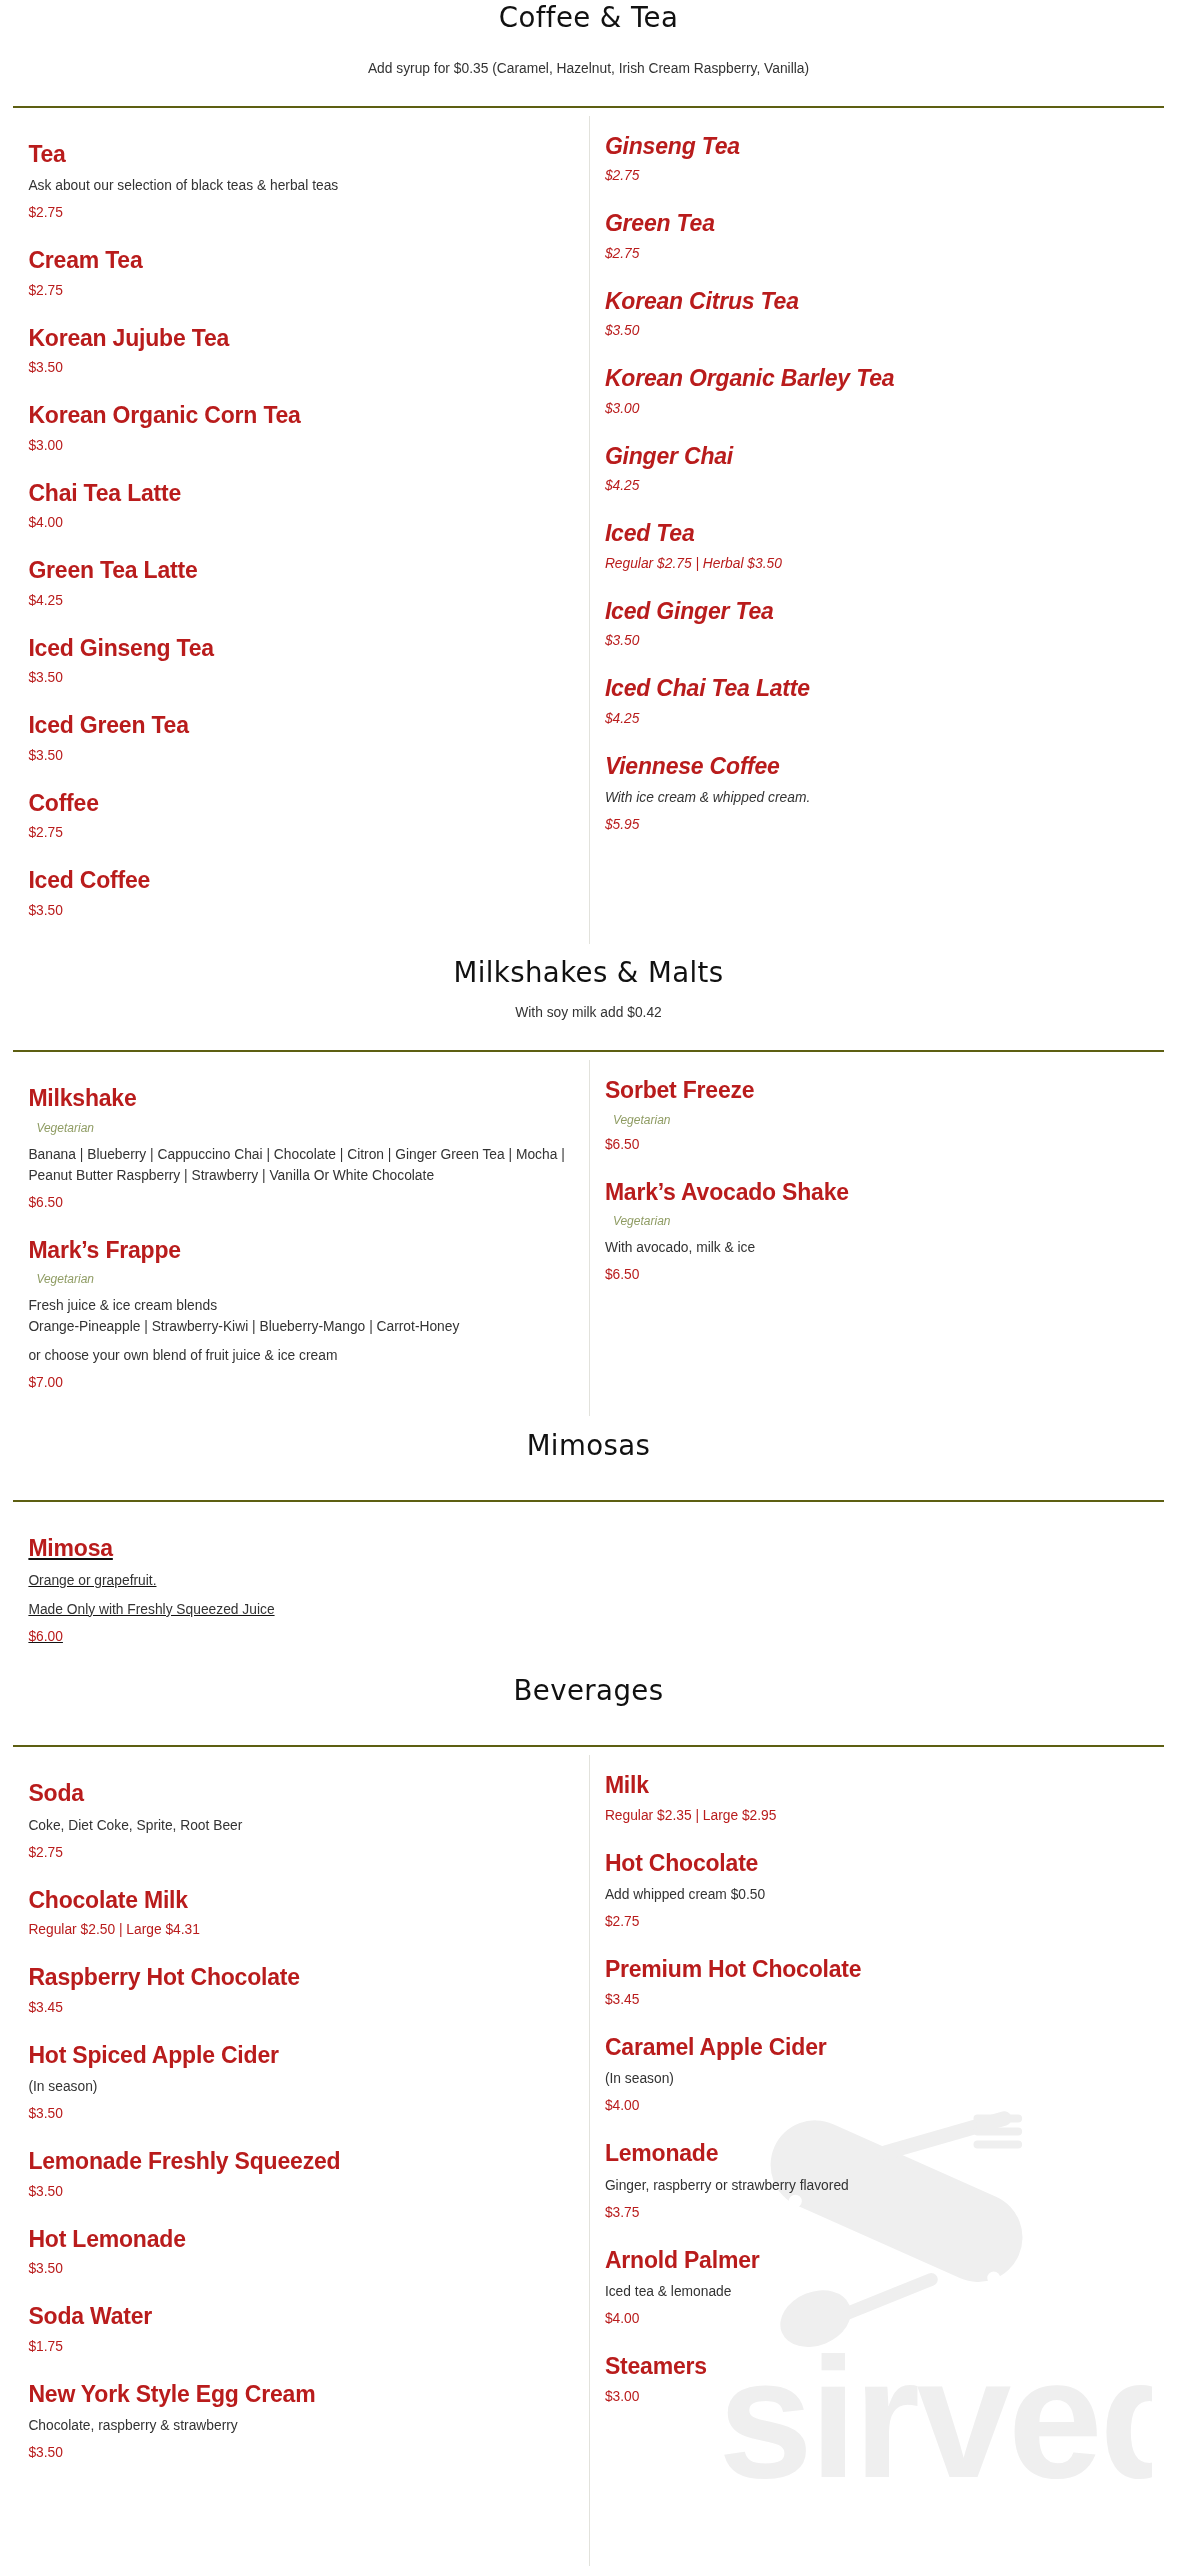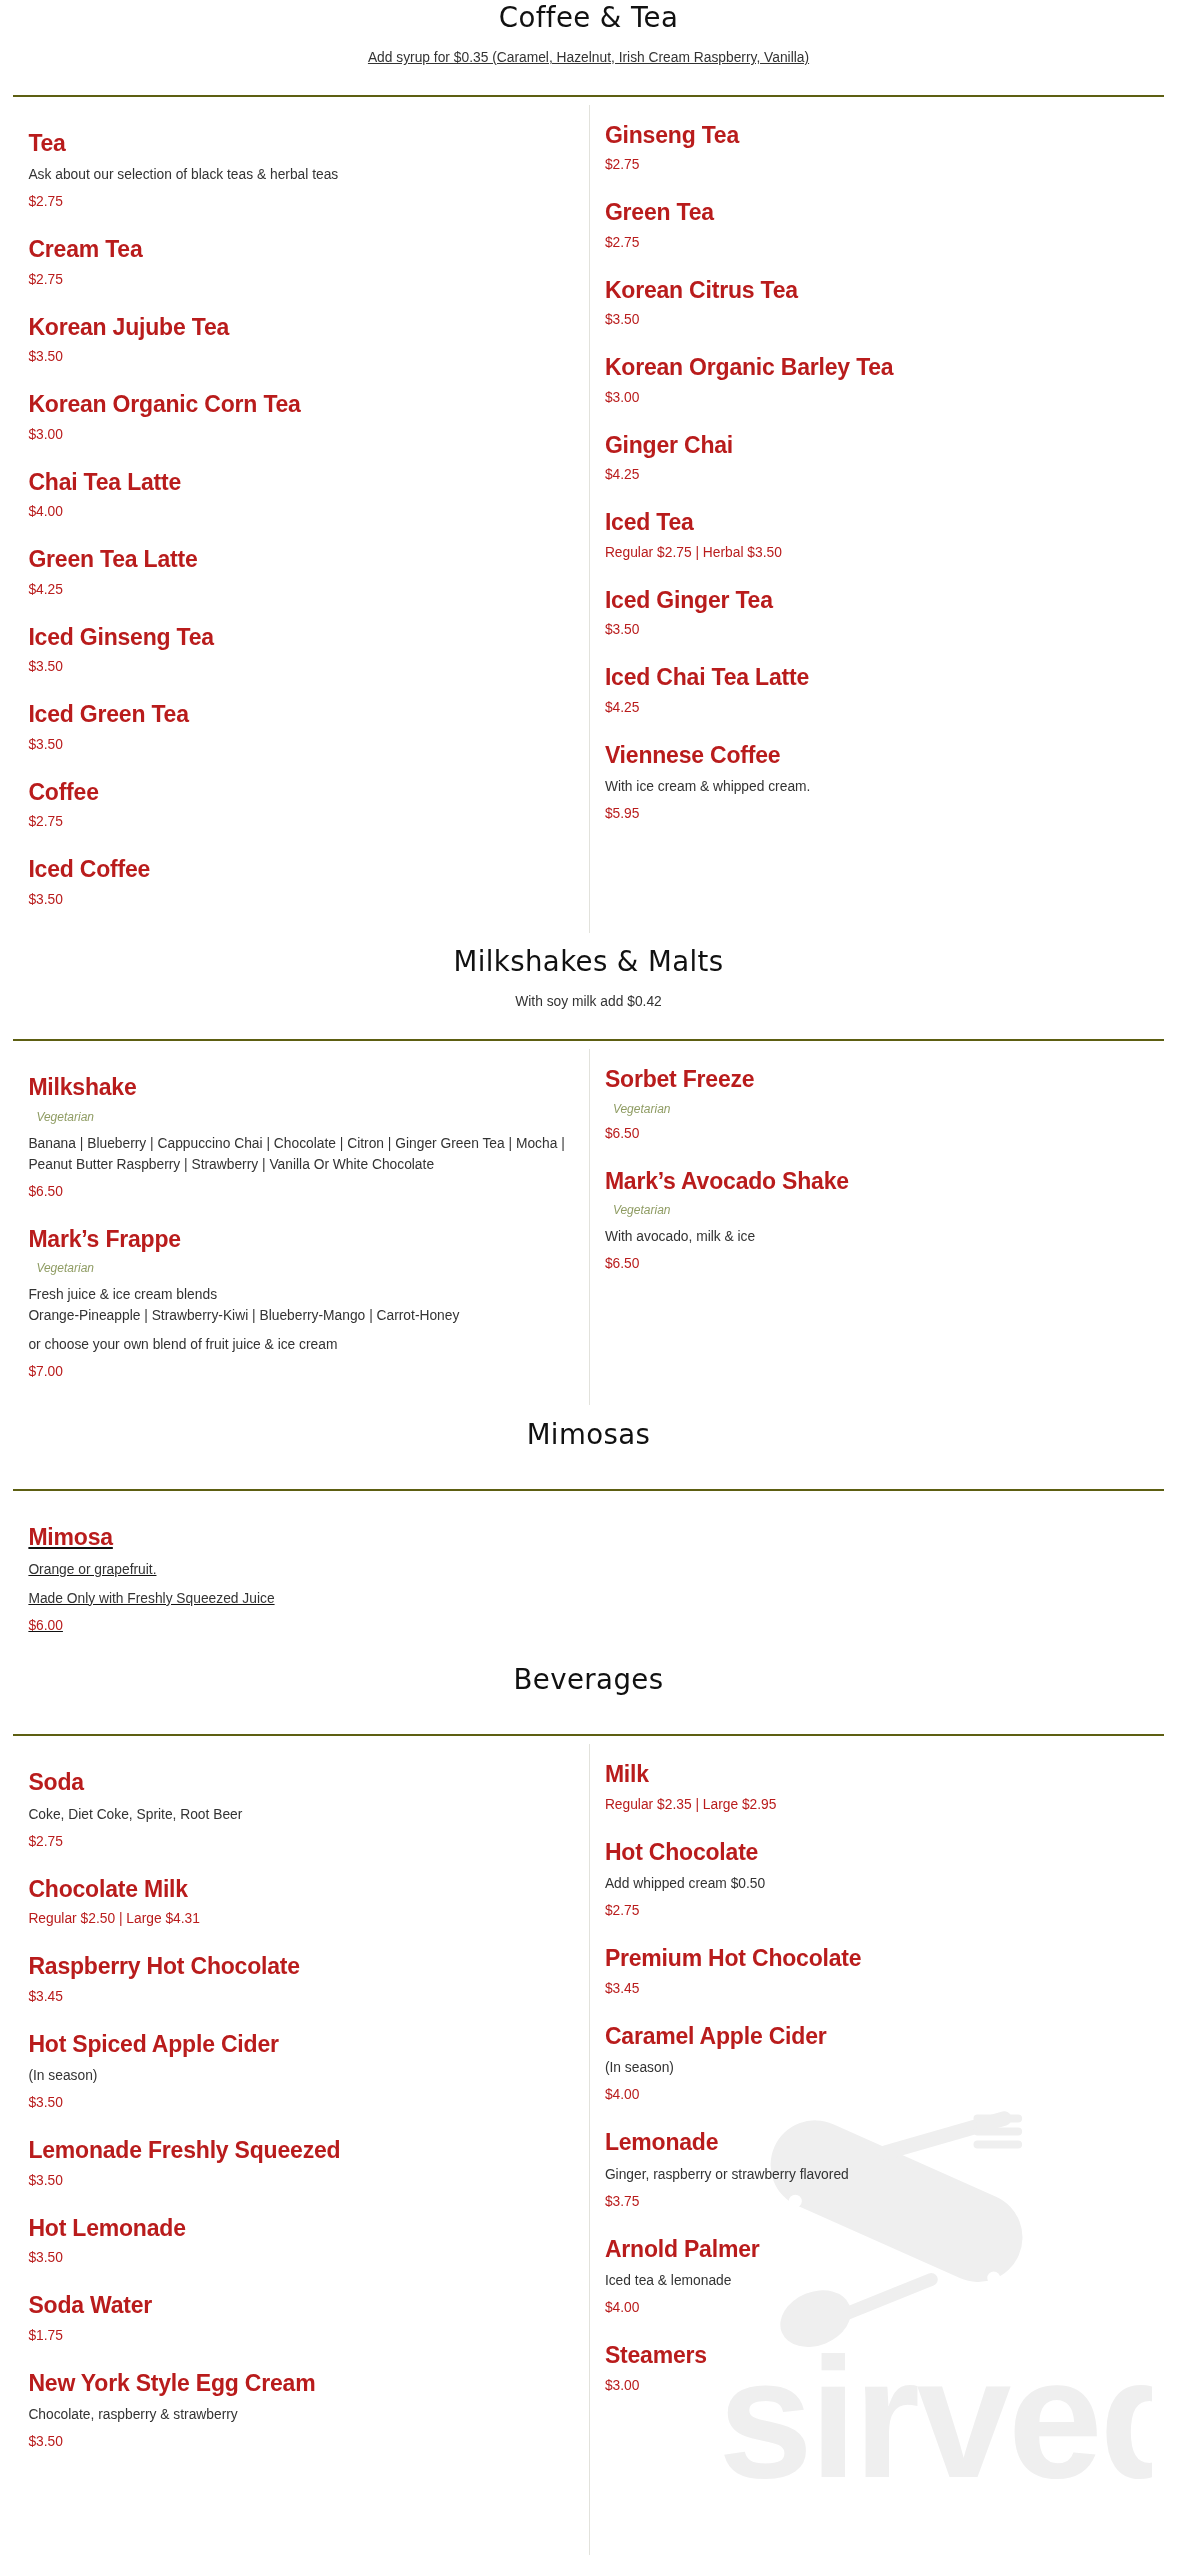--- a/index.html
+++ b/index.html
@@ -41,21 +41,21 @@
     <circle cx="345" cy="210" r="8" fill="#fff"></circle>
   </g>
   <text x="5" y="455" font-family="Liberation Sans, sans-serif" font-weight="bold" font-size="210" fill="#efefef" letter-spacing="-4">sirved</text>
 </svg>
 
 <div class="page">
 
   <section>
     <div class="section-head" style="padding-top:0;">
       <h2 class="section-title">Coffee &amp; Tea</h2>
-      <p class="section-sub" style="margin-top:13px;text-decoration:underline;">Add syrup for $0.35 (Caramel, Hazelnut, Irish Cream Raspberry, Vanilla)</p>
+      <p class="section-sub" style="margin-top:24px;">Add syrup for $0.35 (Caramel, Hazelnut, Irish Cream Raspberry, Vanilla)</p>
     </div>
     <div class="rule" style="margin-top:27.6px;"></div>
     <div class="cols">
       <div class="col left" id="s0-left" style="padding-top:24px;">
           <div class="item">
             <div class="item-name">Tea</div>
             <div class="desc" style="white-space: pre-line;">Ask about our selection of black teas &amp; herbal teas</div>
             <div class="price">$2.75</div>
           </div>
           <div class="item">
@@ -88,21 +88,21 @@
           </div>
           <div class="item">
             <div class="item-name">Coffee</div>
             <div class="price">$2.75</div>
           </div>
           <div class="item">
             <div class="item-name">Iced Coffee</div>
             <div class="price">$3.50</div>
           </div>
         </div>
-      <div class="col right" id="s0-right" style="padding-top:16px;">
+      <div class="col right" id="s0-right" style="padding-top:16px;font-style:italic;">
           <div class="item">
             <div class="item-name">Ginseng Tea</div>
             <div class="price">$2.75</div>
           </div>
           <div class="item">
             <div class="item-name">Green Tea</div>
             <div class="price">$2.75</div>
           </div>
           <div class="item">
             <div class="item-name">Korean Citrus Tea</div>

